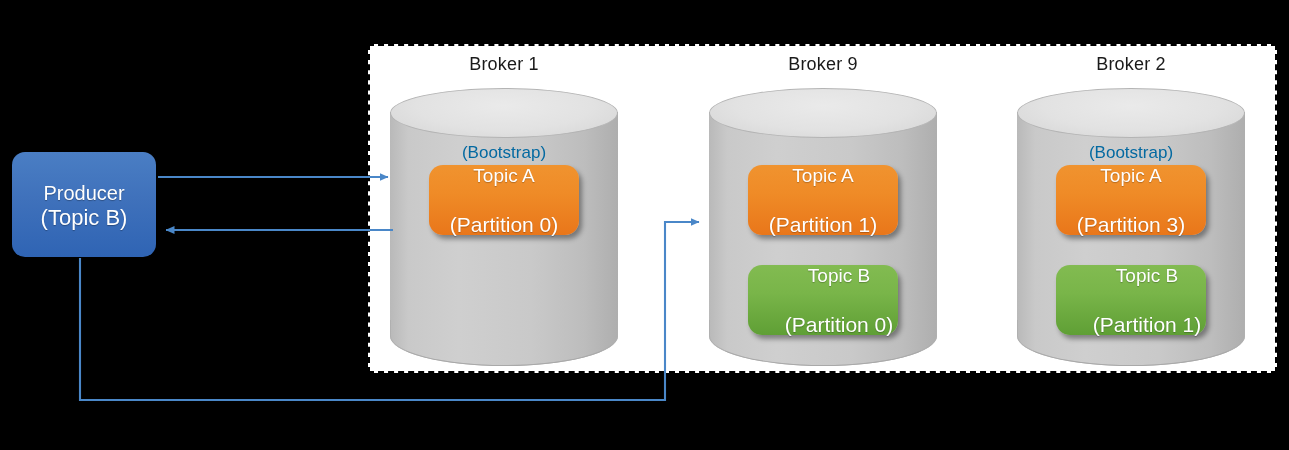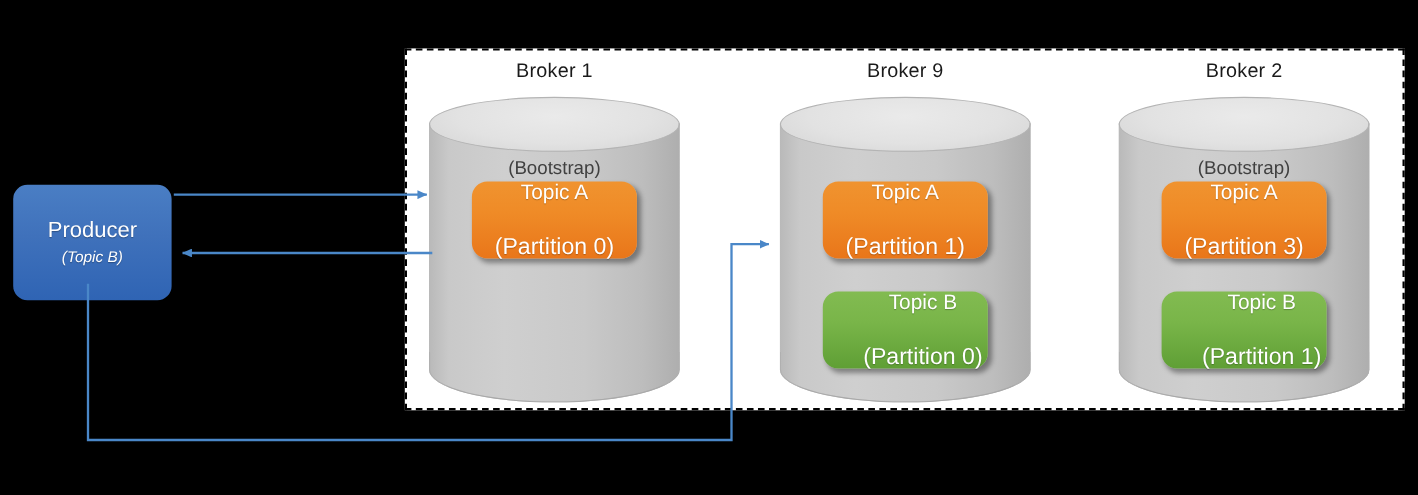--- a/index.html
+++ b/index.html
@@ -88,21 +88,21 @@
     border: 1px solid #b4b4b4;
     box-sizing: border-box;
   }
   .bootstrap-label {
     position: absolute;
     left: 0;
     top: 55px;
     width: 228px;
     text-align: center;
     font-size: 17px;
-    color: #404040;
+    color: #0369a1;
     pointer-events: none;
   }
 
   
   .topic-card {
     position: absolute;
     width: 150px;
     height: 70px;
     box-sizing: border-box;
     border-radius: 14px;
@@ -128,35 +128,35 @@
   }
   .topic-green {
     background: linear-gradient(to bottom, #82bb51 0%, #79b549 40%, #5f9f35 100%);
     padding-left: 32px;
   }
 
   
   #producer {
     position: absolute;
     left: 12px;
-    top: 168px;
+    top: 152px;
     width: 144px;
     height: 105px;
     border-radius: 13px;
     background: linear-gradient(to bottom, #4a7ec4 0%, #3f71bb 45%, #2f64b4 100%);
     box-shadow: 2px 3px 5px rgba(0,0,0,.45);
     display: flex;
     flex-direction: column;
     align-items: center;
     justify-content: center;
     color: #ffffff;
     text-shadow: 0 1px 1px rgba(0,0,0,.3);
   }
   #producer .p-name { font-size: 20px; line-height: 25px; }
-  #producer .p-sub  { font-size: 14px; line-height: 23px; font-style: italic; }
+  #producer .p-sub  { font-size: 22px; line-height: 23px; }
 
   
   #connectors {
     position: absolute;
     left: 0;
     top: 0;
     width: 1289px;
     height: 450px;
     pointer-events: none;
   }

